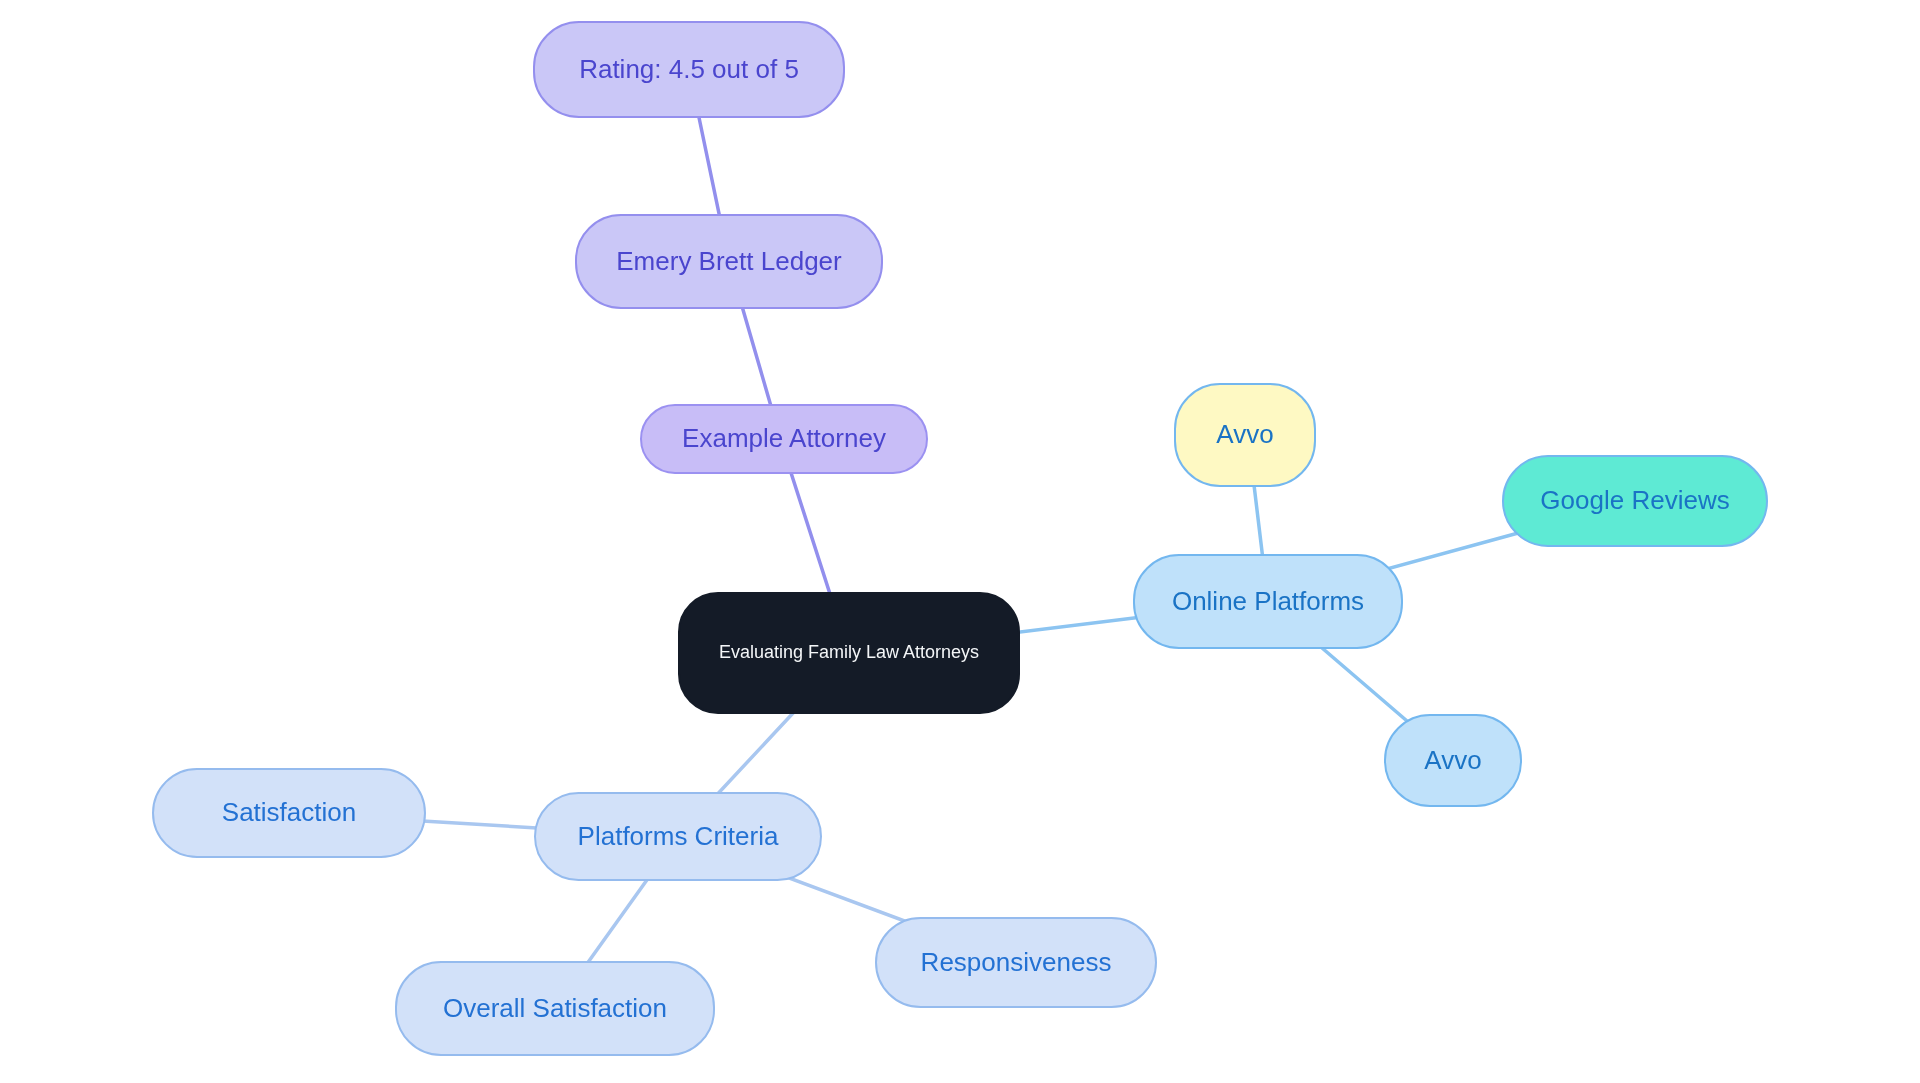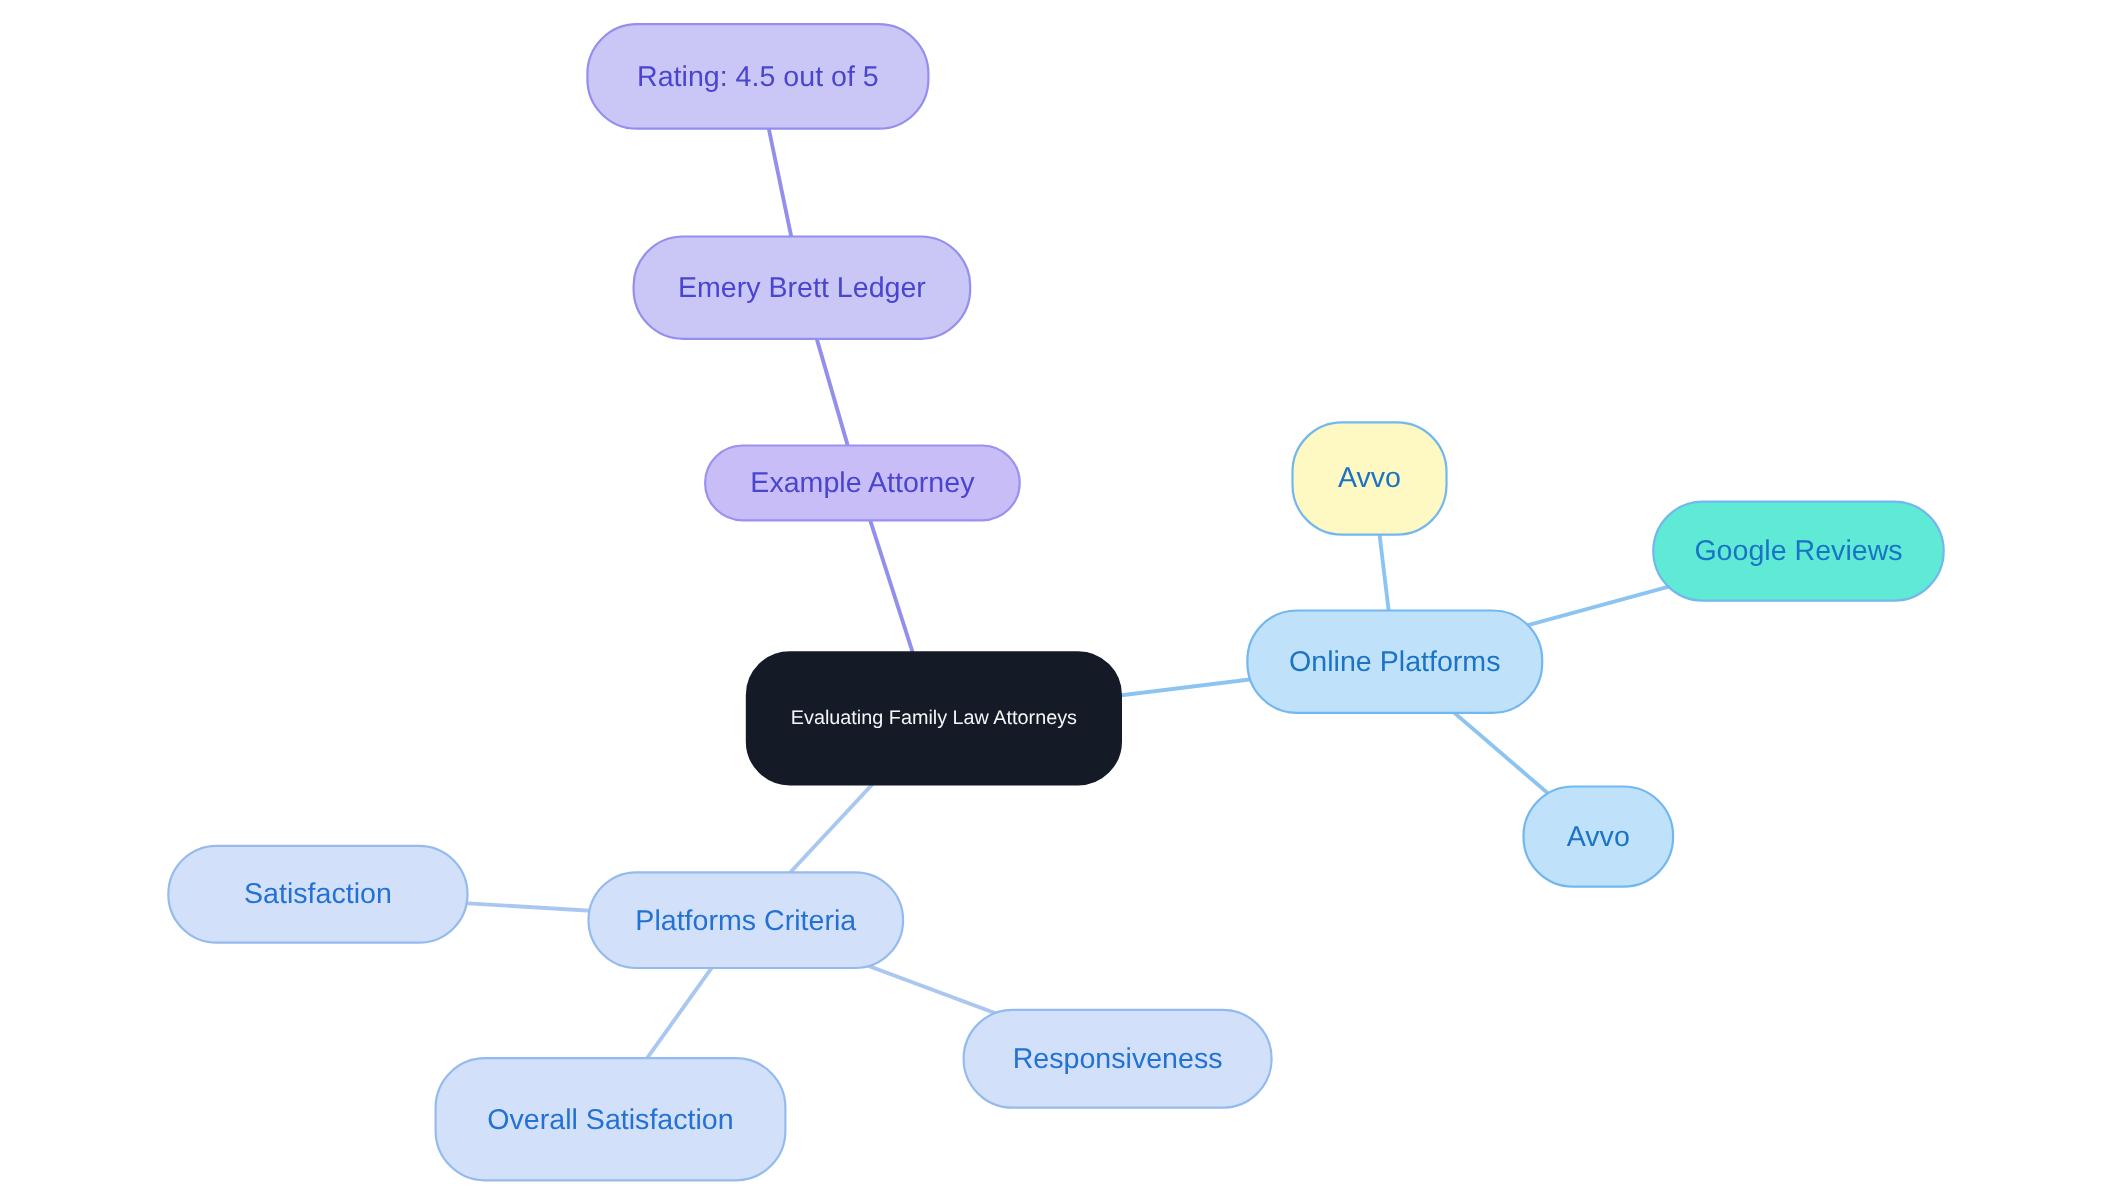--- a/index.html
+++ b/index.html
@@ -95,21 +95,21 @@
   </div>
 
   <div class="node" style="left: 152px; top: 768px; width: 274px; height: 90px; background: rgb(210, 225, 249); border-color: rgb(149, 187, 238); color: rgb(35, 113, 211);">
     <span>Satisfaction</span>
   </div>
 
   <div class="node" style="left: 534px; top: 792px; width: 288px; height: 89px; background: rgb(210, 225, 249); border-color: rgb(149, 187, 238); color: rgb(35, 113, 211);">
     <span>Platforms Criteria</span>
   </div>
 
-  <div class="node" style="left: 395px; top: 961px; width: 320px; height: 113px; background: rgb(210, 225, 249); border-color: rgb(149, 187, 238); color: rgb(35, 113, 211);">
+  <div class="node" style="left: 395px; top: 961px; width: 320px; height: 95px; background: rgb(210, 225, 249); border-color: rgb(149, 187, 238); color: rgb(35, 113, 211);">
     <span>Overall Satisfaction</span>
   </div>
 
   <div class="node" style="left: 875px; top: 917px; width: 282px; height: 91px; background: rgb(210, 225, 249); border-color: rgb(149, 187, 238); color: rgb(35, 113, 211); align-items: center;">
     <span>Responsiveness</span>
   </div>
 
 </div>
 
 </body></html>

